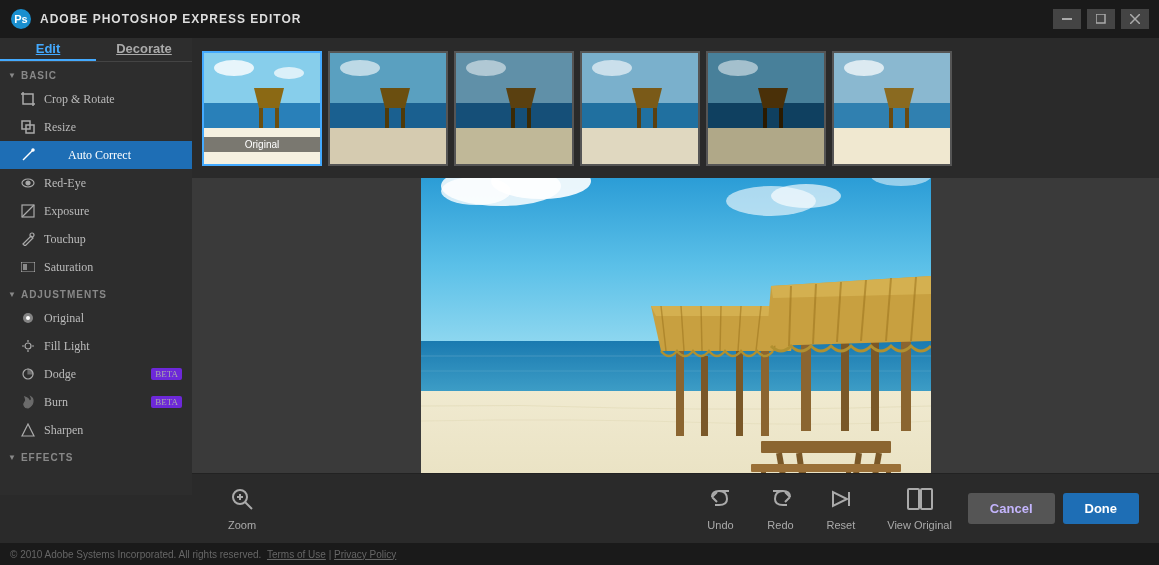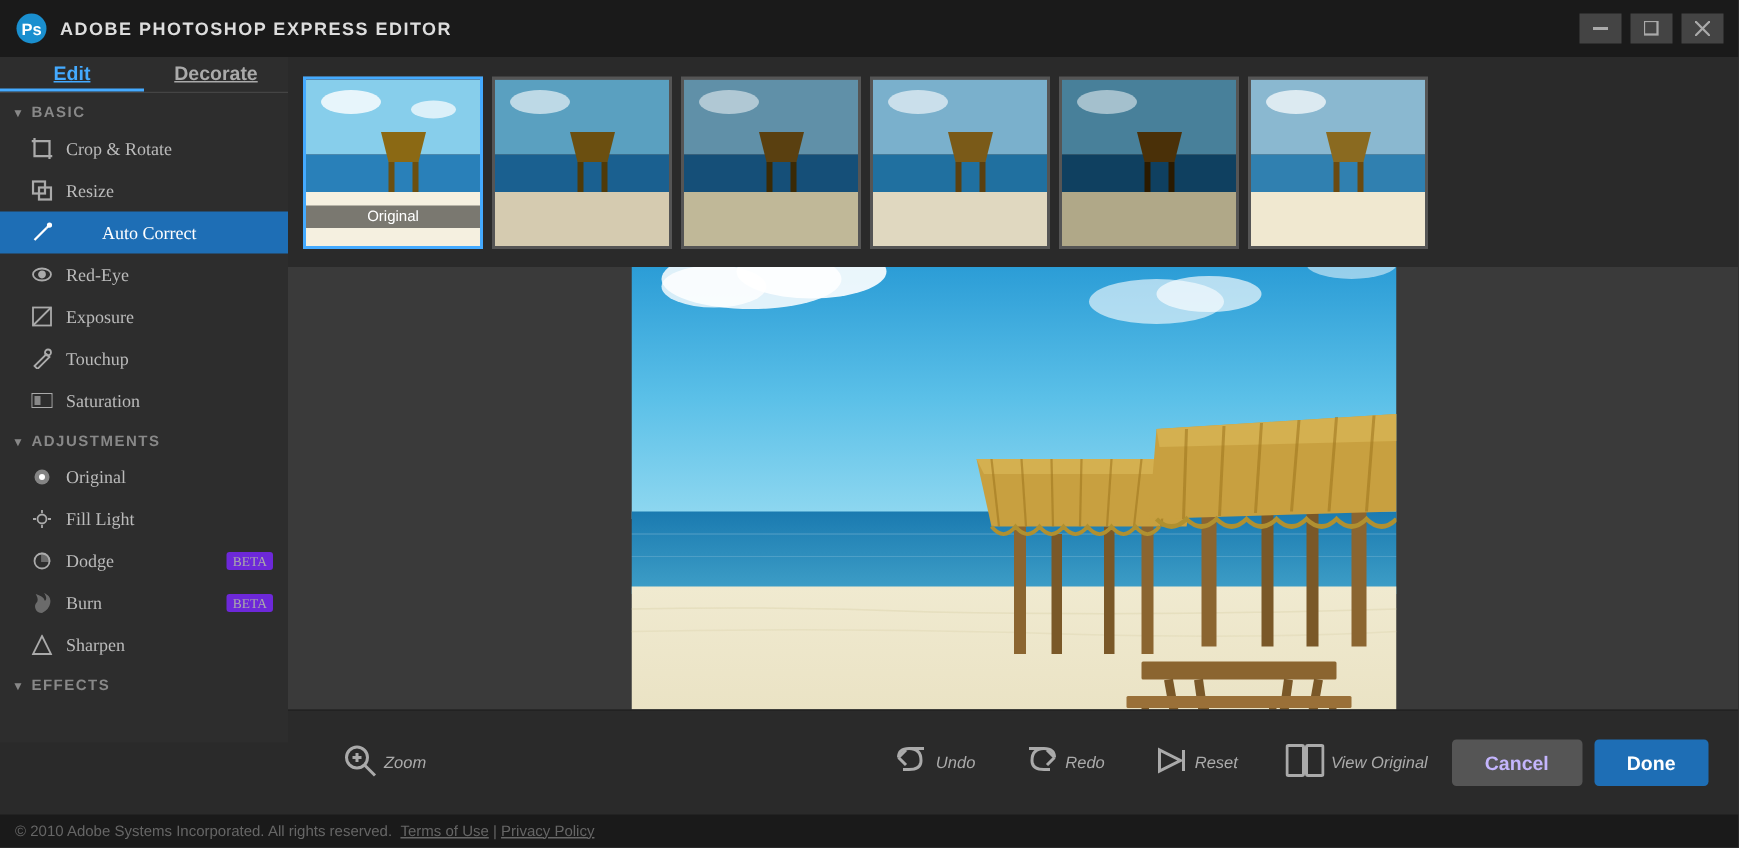--- a/index.html
+++ b/index.html
@@ -212,30 +212,30 @@
       height: 70px;
       background: #2a2a2a;
       display: flex;
       align-items: center;
       padding: 0 20px;
       border-top: 1px solid #222;
       flex-shrink: 0;
     }
     .toolbar-btn {
       display: flex;
+      flex-direction: column;
       align-items: center;
       gap: 4px;
       cursor: pointer;
       padding: 6px 16px;
       color: #aaa;
       font-size: 11px;
       background: none;
       border: none;
       min-width: 60px;
-      font-style: italic;
     }
     .toolbar-btn .btn-icon {
       font-size: 22px;
       line-height: 1;
     }
     .toolbar-spacer { flex: 1; }
     .toolbar-action-btns {
       display: flex;
       gap: 8px;
       margin-left: auto;

